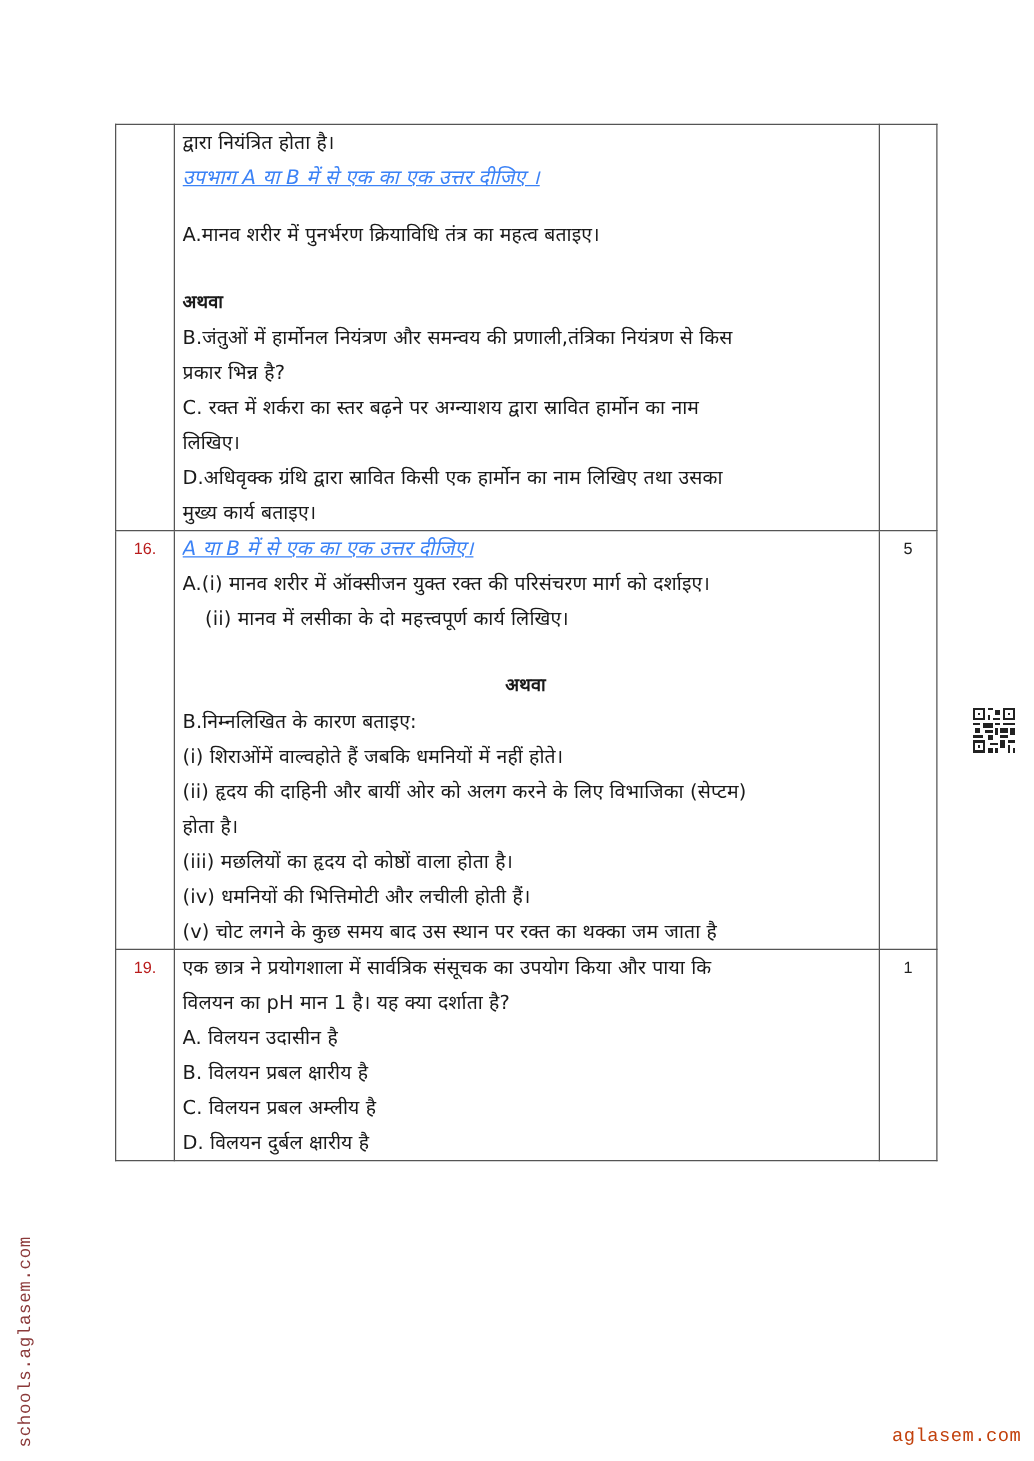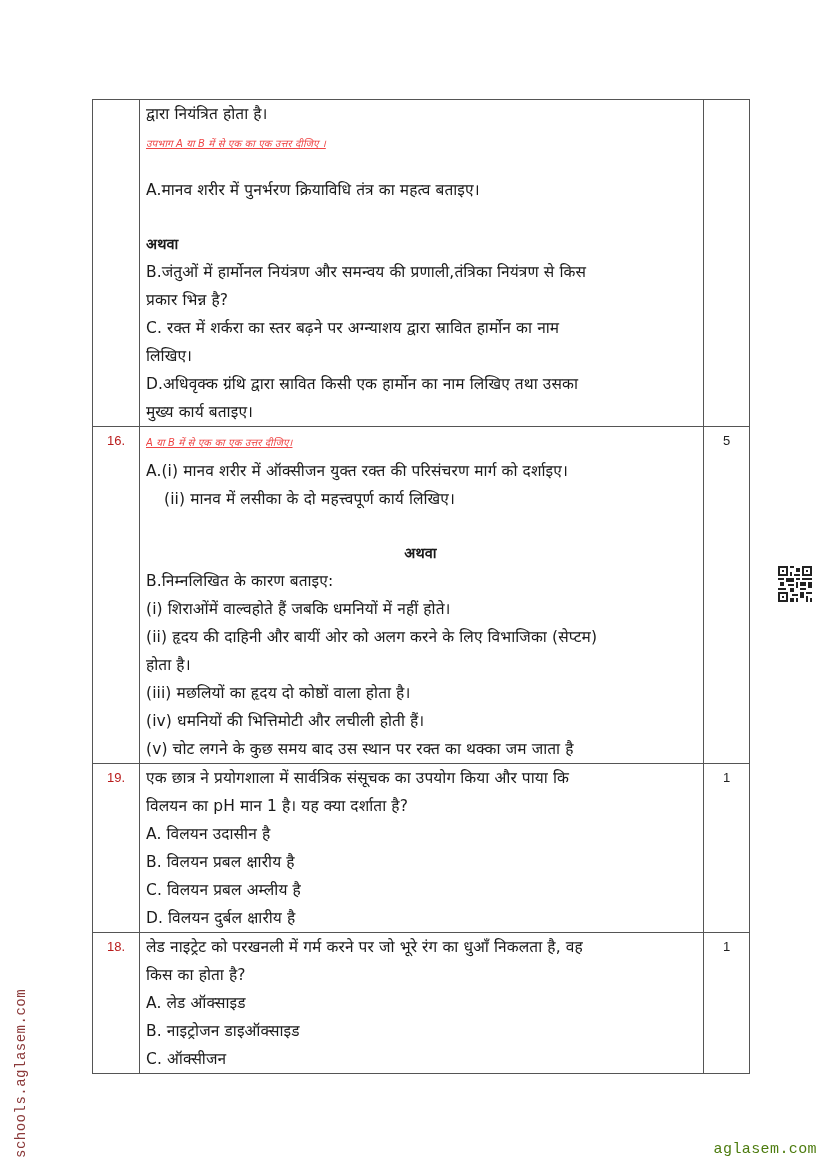--- a/index.html
+++ b/index.html
@@ -57,22 +57,22 @@
     .line {
       font-size: 15.5px;
       line-height: 28px;
       white-space: nowrap;
       overflow: hidden;
       letter-spacing: 0.1px;
     }
     .instr {
       font-style: italic;
       text-decoration: underline;
-      font-size: 10px;
-      color: #ef4444;
+      font-size: 16px;
+      color: #3b82f6;
     }
     .bold {
       font-weight: bold;
       margin-top: 26px;
     }
     .center {
       text-align: center;
     }
     .indent {
       padding-left: 18px;
@@ -104,21 +104,21 @@
       color: #8b3a3a;
       letter-spacing: 0.5px;
       white-space: nowrap;
     }
     .footer-watermark {
       position: absolute;
       right: 10px;
       top: 1141px;
       font-family: "Liberation Mono", "DejaVu Sans Mono", monospace;
       font-size: 15px;
-      color: #4d7c0f;
+      color: #c2410c;
       letter-spacing: 0.4px;
     }
   </style>
 </head>
 <body>
 
 <div class="page">
 
   <table class="qtable">
     <colgroup>
@@ -171,31 +171,20 @@
         <div class="line">एक छात्र ने प्रयोगशाला में सार्वत्रिक संसूचक का उपयोग किया और पाया कि</div>
         <div class="line">विलयन का pH मान 1 है। यह क्या दर्शाता है?</div>
         <div class="line">A. विलयन उदासीन है</div>
         <div class="line">B. विलयन प्रबल क्षारीय है</div>
         <div class="line">C. विलयन प्रबल अम्लीय है</div>
         <div class="line">D. विलयन दुर्बल क्षारीय है</div>
       </td>
       <td class="marks">1</td>
     </tr>
 
-    <tr style="height:141px;">
-      <td class="num">18.</td>
-      <td class="body-cell">
-        <div class="line">लेड नाइट्रेट को परखनली में गर्म करने पर जो भूरे रंग का धुआँ निकलता है, वह</div>
-        <div class="line">किस का होता है?</div>
-        <div class="line">A. लेड ऑक्साइड</div>
-        <div class="line">B. नाइट्रोजन डाइऑक्साइड</div>
-        <div class="line">C. ऑक्सीजन</div>
-      </td>
-      <td class="marks">1</td>
-    </tr>
   </tbody>
     </table>
 
   <svg class="qr" viewBox="0 0 19 20" shape-rendering="crispEdges">
     <rect x="0" y="0" width="19" height="20" fill="#fff"></rect>
 
     <rect x="1" y="1" width="5" height="5" fill="#222"></rect>
     <rect x="2" y="2" width="3" height="3" fill="#fff"></rect>
     <rect x="3" y="3" width="1" height="1" fill="#222"></rect>
     <rect x="13" y="1" width="5" height="5" fill="#222"></rect>

